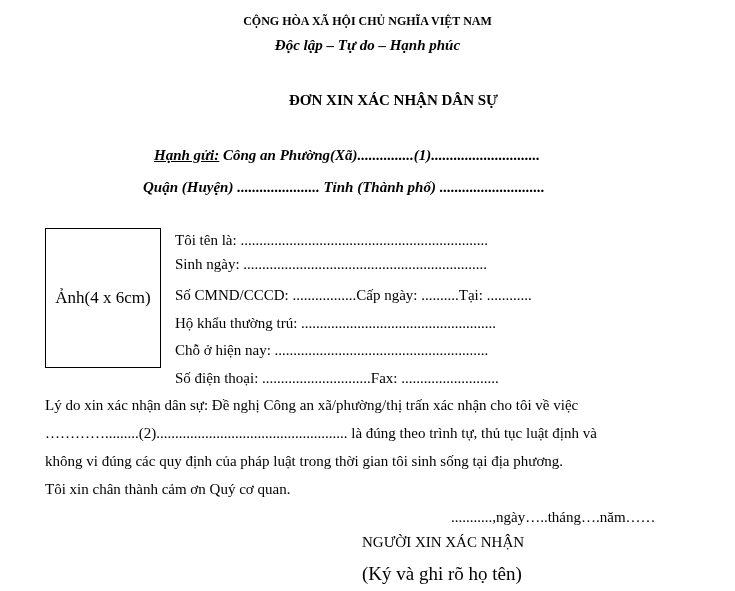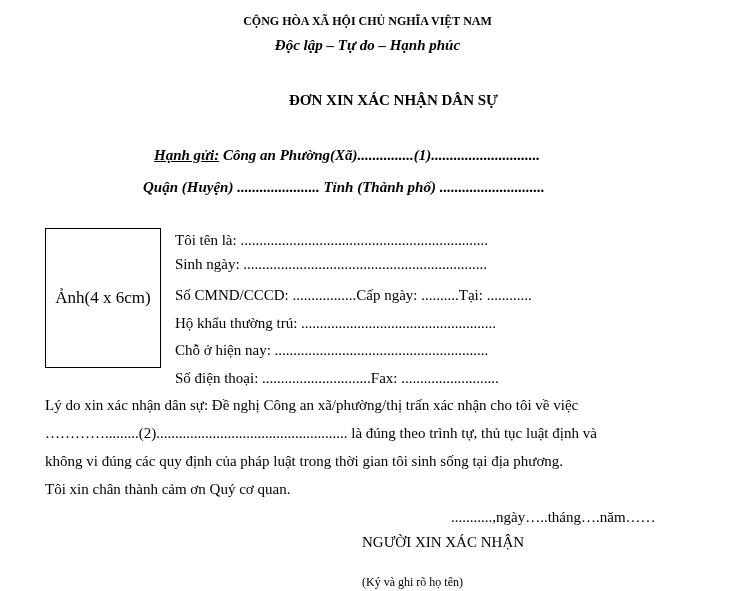--- a/index.html
+++ b/index.html
@@ -47,21 +47,21 @@
   #f-phone   { top: 371px; }
 
   .para { left: 45px; font-size: 15px; }
   #reason-1 { top: 398px; }
   #reason-2 { top: 426px; }
   #reason-3 { top: 454px; }
   #thanks   { top: 482px; }
 
   #date-line { top: 510px; left: 451px; font-size: 15px; }
   #signer-title { top: 535px; left: 362px; font-size: 15px; }
-  #signer-note { top: 576px; left: 362px; font-size: 12px; }
+  #signer-note { top: 564px; left: 362px; font-size: 19px; }
 </style>
 </head>
 <body>
 
 <div id="nation-title" class="abs center">CỘNG HÒA XÃ HỘI CHỦ NGHĨA VIỆT NAM</div>
 <div id="motto" class="abs center"><span>Độc lập – Tự do – Hạnh phúc</span></div>
 
 <div id="form-title" class="abs center">ĐƠN XIN XÁC NHẬN DÂN SỰ</div>
 
 <div id="recipient-line1" class="abs">

